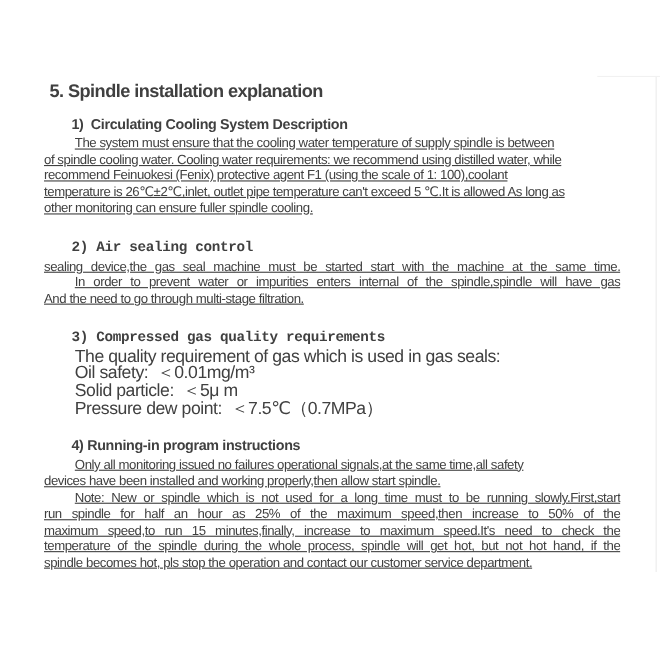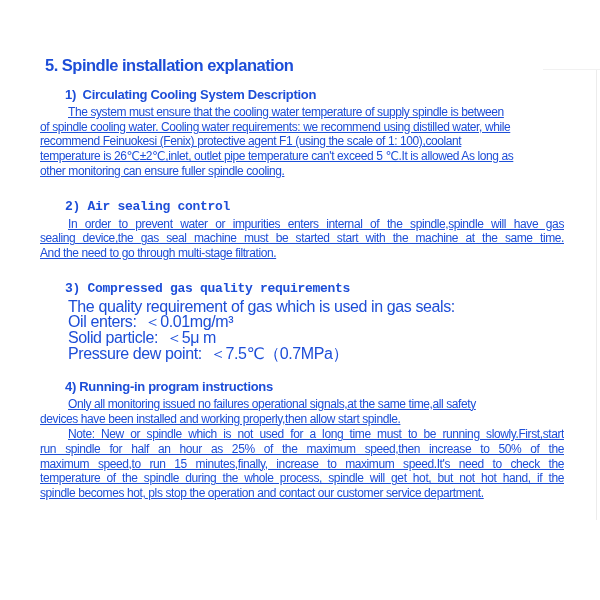--- a/index.html
+++ b/index.html
@@ -9,23 +9,23 @@
     width: 600px;
     height: 600px;
     overflow: hidden;
   }
   .page {
     position: relative;
     width: 600px;
     height: 600px;
     background: #ffffff;
     font-family: "Liberation Sans", "DejaVu Sans", sans-serif;
-    color: #1d4ed8;
+    color: #404040;
     box-sizing: border-box;
-    padding: 56px 36px 0 40px;
+    padding: 74px 36px 0 40px;
   }
   
   .edge-right {
     position: absolute;
     left: 596px;
     top: 70px;
     width: 1px;
     height: 450px;
     background: #ececec;
   }
@@ -100,31 +100,31 @@
       <div class="line">of spindle cooling water. Cooling water requirements: we recommend using distilled water, while</div>
       <div class="line">recommend Feinuokesi (Fenix) protective agent F1 (using the scale of 1: 100),coolant</div>
       <div class="line">temperature is 26℃±2℃,inlet, outlet pipe temperature can't exceed 5 ℃.It is allowed As long as</div>
       <div class="line">other monitoring can ensure fuller spindle cooling.</div>
     </div>
   </div>
 
   <div class="section">
     <h2 class="sec-heading sec-gap-a">2) Air sealing control</h2>
     <div class="body-block">
+      <div class="line j">sealing device,the gas seal machine must be started start with the machine at the same time.</div>
       <div class="line first j">In order to prevent water or impurities enters internal of the spindle,spindle will have gas</div>
-      <div class="line j">sealing device,the gas seal machine must be started start with the machine at the same time.</div>
       <div class="line">And the need to go through multi-stage filtration.</div>
     </div>
   </div>
 
   <div class="section">
     <h2 class="sec-heading sec-gap-a">3) Compressed gas quality requirements</h2>
     <div class="spec-block">
       <div class="spec-line">The quality requirement of gas which is used in gas seals:</div>
-      <div class="spec-line">Oil enters:  ＜0.01mg/m³</div>
+      <div class="spec-line">Oil safety:  ＜0.01mg/m³</div>
       <div class="spec-line">Solid particle:  ＜5μ m</div>
       <div class="spec-line">Pressure dew point:  ＜7.5℃（0.7MPa）</div>
     </div>
   </div>
 
   <div class="section">
     <h2 class="sec-heading sec-gap-b">4) Running-in program instructions</h2>
     <div class="body-block">
       <div class="line first">Only all monitoring issued no failures operational signals,at the same time,all safety</div>
       <div class="line">devices have been installed and working properly,then allow start spindle.</div>

